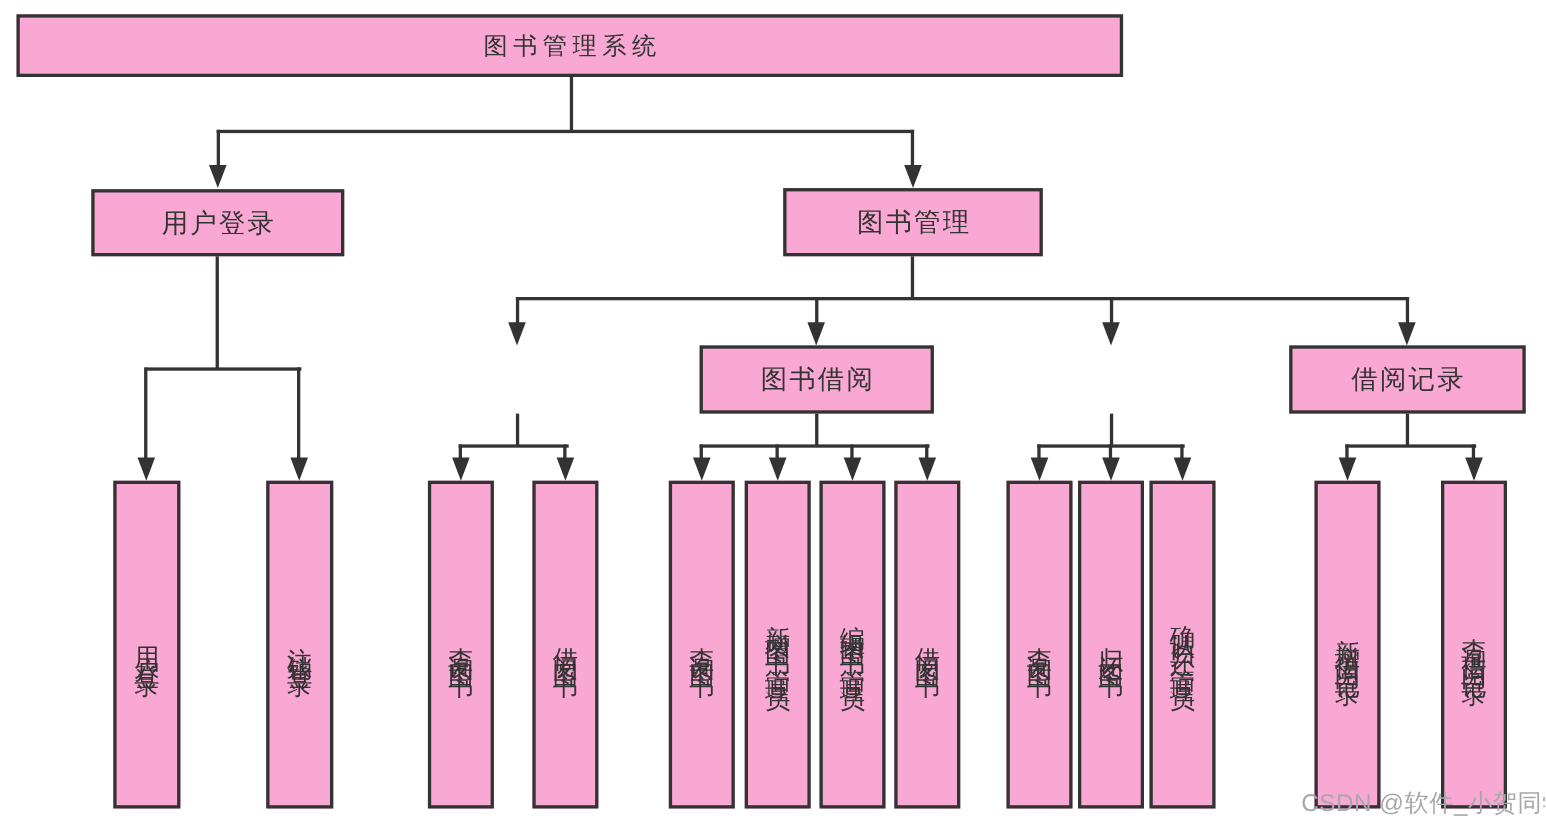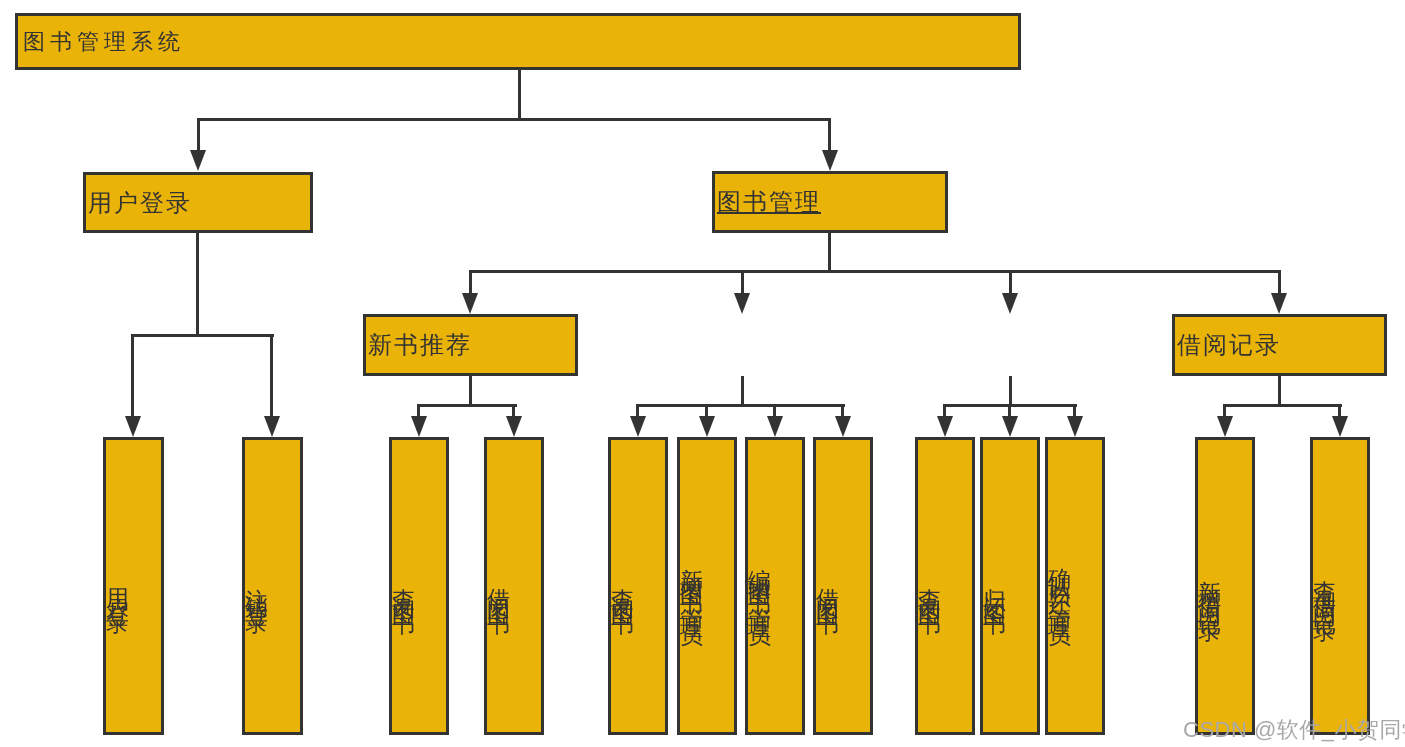--- a/index.html
+++ b/index.html
@@ -9,24 +9,24 @@
     width: 1405px;
     height: 747px;
     background: var(--background, #ffffff);
     font-family: "Liberation Sans", "DejaVu Sans", sans-serif;
     color: var(--text, #333333);
     overflow: hidden;
   }
   .box {
     position: absolute;
     border: 3px solid var(--line, #333333);
-    background: #eab308;
+    background: #f9a8d4;
     display: flex;
     align-items: center;
-    justify-content: flex-start;
+    justify-content: center;
   }
   .title-label { font-size: 22px; letter-spacing: 5px; text-indent: 5px; white-space: nowrap; }
   .h-label   { font-size: 24px; letter-spacing: 2px; text-indent: 2px; white-space: nowrap; }
   .leaf span {
     writing-mode: vertical-rl;
     text-orientation: mixed;
     font-size: 23px;
     letter-spacing: 8px;
     line-height: 1;
     white-space: nowrap;
@@ -64,21 +64,21 @@
   <div class="vline" style="left:518px; top:70px; height:50px;"></div>
   <div class="hline" style="left:197px; top:118px; width:634px;"></div>
   <div class="vline" style="left:197px; top:118px; height:34px;"></div>
   <div class="arrow" style="left:190px; top:150px;"></div>
   <div class="vline" style="left:828px; top:118px; height:34px;"></div>
   <div class="arrow" style="left:822px; top:150px;"></div>
 
   <div class="box" style="left:83px; top:172px; width:230px; height:61px;">
     <span class="h-label">用户登录</span>
   </div>
-  <div class="box" style="left:712px; top:171px; width:236px; height:62px;text-decoration:underline;">
+  <div class="box" style="left:712px; top:171px; width:236px; height:62px;">
     <span class="h-label">图书管理</span>
   </div>
 
   <div class="vline" style="left:196px; top:233px; height:103px;"></div>
   <div class="hline" style="left:132px; top:334px; width:142px;"></div>
   <div class="vline" style="left:131px; top:334px; height:84px;"></div>
   <div class="arrow" style="left:125px; top:416px;"></div>
   <div class="vline" style="left:270px; top:334px; height:84px;"></div>
   <div class="arrow" style="left:264px; top:416px;"></div>
 
@@ -86,22 +86,22 @@
   <div class="hline" style="left:469px; top:270px; width:812px;"></div>
   <div class="vline" style="left:469px; top:270px; height:24px;"></div>
   <div class="arrow" style="left:462px; top:293px;"></div>
   <div class="vline" style="left:741px; top:270px; height:24px;"></div>
   <div class="arrow" style="left:734px; top:293px;"></div>
   <div class="vline" style="left:1009px; top:270px; height:24px;"></div>
   <div class="arrow" style="left:1002px; top:293px;"></div>
   <div class="vline" style="left:1278px; top:270px; height:24px;"></div>
   <div class="arrow" style="left:1271px; top:293px;"></div>
 
-  <div class="box" style="left:363px; top:314px; width:215px; height:62px;">
-    <span class="h-label">新书推荐</span>
+  <div class="box" style="left:636px; top:314px; width:213px; height:62px;">
+    <span class="h-label">图书借阅</span>
   </div>
   <div class="box" style="left:1172px; top:314px; width:215px; height:62px;">
     <span class="h-label">借阅记录</span>
   </div>
 
   <div class="vline" style="left:469px; top:376px; height:30px;"></div>
   <div class="hline" style="left:417px; top:404px; width:100px;"></div>
   <div class="vline" style="left:417px; top:404px; height:14px;"></div>
   <div class="arrow" style="left:411px; top:416px;"></div>
   <div class="vline" style="left:512px; top:404px; height:14px;"></div>

